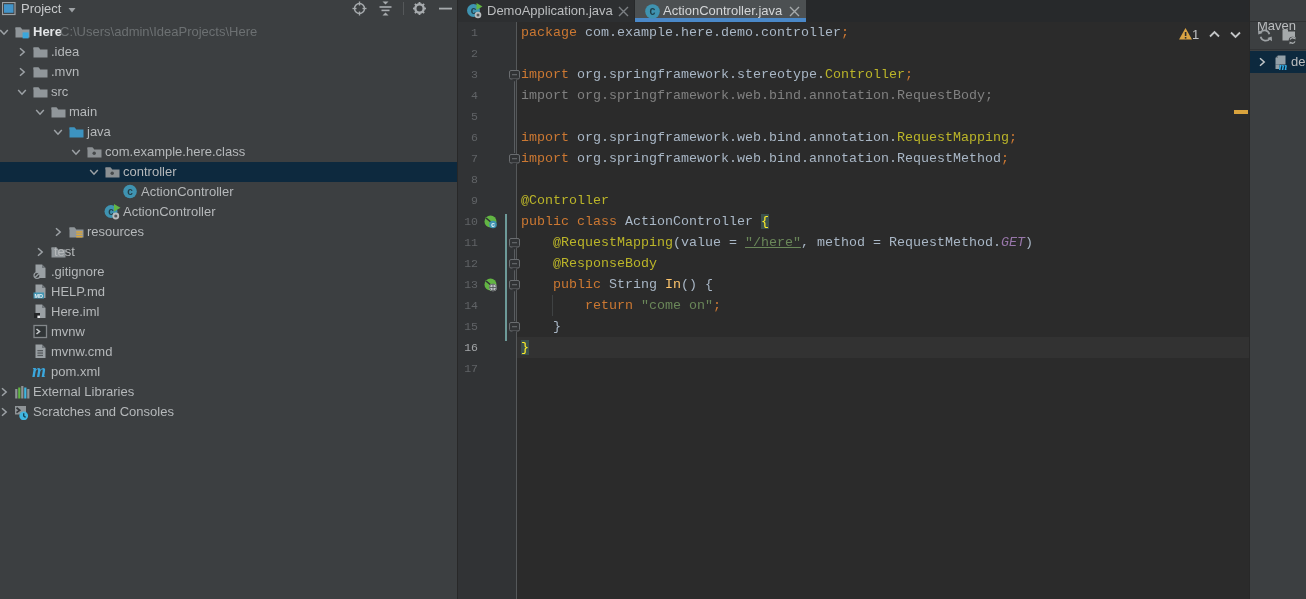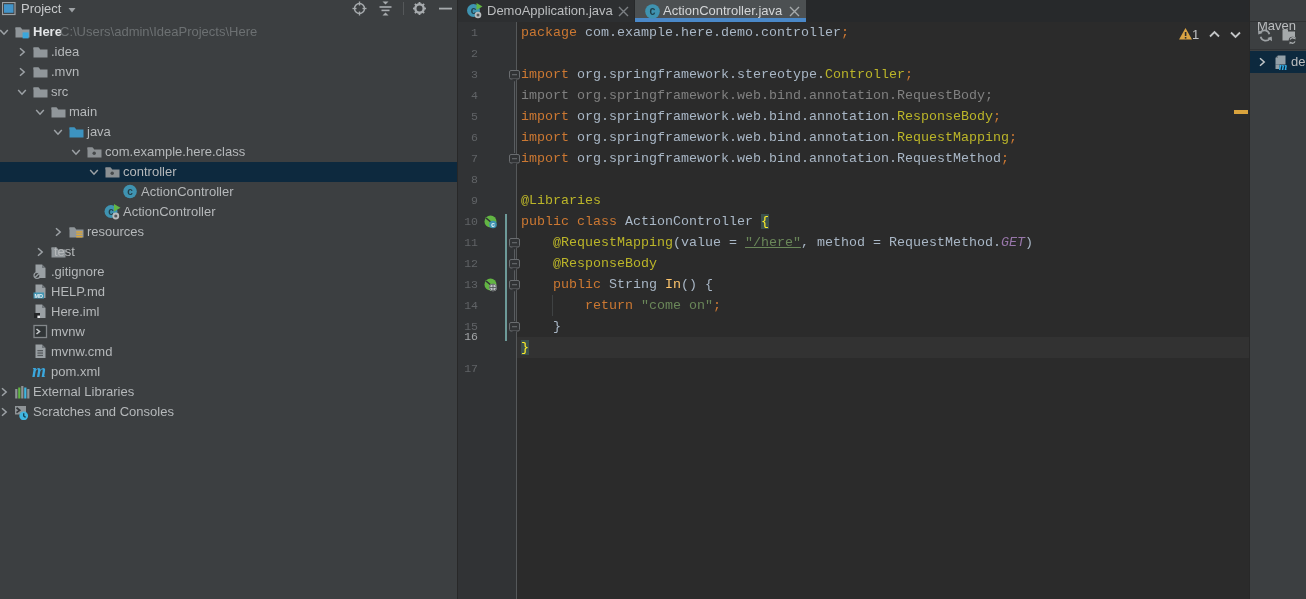--- a/index.html
+++ b/index.html
@@ -57,41 +57,40 @@
 <div class="abs" style="left:514px;top:248px;width:1px;height:73px;background:#5a5d60"></div>
 
 <div class="abs num" style="top:22px;color:#606366">1</div>
 <div class="abs code" style="left:521px;top:22px"><i class="k">package</i> com.example.here.demo.controller<i class="k">;</i></div>
 <div class="abs num" style="top:43px;color:#606366">2</div>
 <div class="abs num" style="top:64px;color:#606366">3</div>
 <div class="abs code" style="left:521px;top:64px"><i class="k">import</i> org.springframework.stereotype.<i class="a">Controller</i><i class="k">;</i></div>
 <div class="abs num" style="top:85px;color:#606366">4</div>
 <div class="abs code" style="left:521px;top:85px"><i class="g">import org.springframework.web.bind.annotation.RequestBody;</i></div>
 <div class="abs num" style="top:106px;color:#606366">5</div>
-<div class="abs code" style="left:521px;top:106px"><i class="k">import</i> org.springframework.web.bind.annotation.<i class="a">ResponseBody</i><i class="k">;</i></div>
 <div class="abs num" style="top:127px;color:#606366">6</div>
 <div class="abs code" style="left:521px;top:127px"><i class="k">import</i> org.springframework.web.bind.annotation.<i class="a">RequestMapping</i><i class="k">;</i></div>
 <div class="abs num" style="top:148px;color:#606366">7</div>
 <div class="abs code" style="left:521px;top:148px"><i class="k">import</i> org.springframework.web.bind.annotation.RequestMethod<i class="k">;</i></div>
 <div class="abs num" style="top:169px;color:#606366">8</div>
 <div class="abs num" style="top:190px;color:#606366">9</div>
-<div class="abs code" style="left:521px;top:190px"><i class="a">@Libraries</i></div>
+<div class="abs code" style="left:521px;top:190px"><i class="a">@Controller</i></div>
 <div class="abs num" style="top:211px;color:#606366">10</div>
 <div class="abs code" style="left:521px;top:211px"><i class="k">public class</i> ActionController <i class="b">{</i></div>
 <div class="abs num" style="top:232px;color:#606366">11</div>
 <div class="abs code" style="left:521px;top:232px">    <i class="a">@RequestMapping</i>(value = <i class="s u">"/here"</i>, method = RequestMethod.<i class="c">GET</i>)</div>
 <div class="abs num" style="top:253px;color:#606366">12</div>
 <div class="abs code" style="left:521px;top:253px">    <i class="a">@ResponseBody</i></div>
 <div class="abs num" style="top:274px;color:#606366">13</div>
 <div class="abs code" style="left:521px;top:274px">    <i class="k">public</i> String <i class="m">In</i>() {</div>
 <div class="abs num" style="top:295px;color:#606366">14</div>
 <div class="abs code" style="left:521px;top:295px">        <i class="k">return</i> <i class="s">"come on"</i><i class="k">;</i></div>
 <div class="abs num" style="top:316px;color:#606366">15</div>
 <div class="abs code" style="left:521px;top:316px">    }</div>
-<div class="abs num" style="top:326px;color:#a4a7a9">16</div>
+<div class="abs num" style="top:337px;color:#a4a7a9">16</div>
 <div class="abs code" style="left:521px;top:337px"><i class="b">}</i></div>
 <div class="abs num" style="top:358px;color:#606366">17</div>
 
 <svg class="abs" style="left:508px;top:68.5px" width="13" height="13">
       <rect x="1.5" y="1.5" width="10" height="8.5" rx="1.5" fill="#313335" stroke="#6a6d70" stroke-width="1"></rect>
       <path d="M6.5 10 l-2.5 0 l2.5 2.5 l2.5 -2.5 z" fill="#313335" stroke="#6a6d70" stroke-width="0"></path>
       <line x1="4" y1="5.7" x2="9" y2="5.7" stroke="#6a6d70" stroke-width="1.1"></line>
     </svg>
 <svg class="abs" style="left:508px;top:152.5px" width="13" height="13">
       <rect x="1.5" y="1.5" width="10" height="8.5" rx="1.5" fill="#313335" stroke="#6a6d70" stroke-width="1"></rect>

